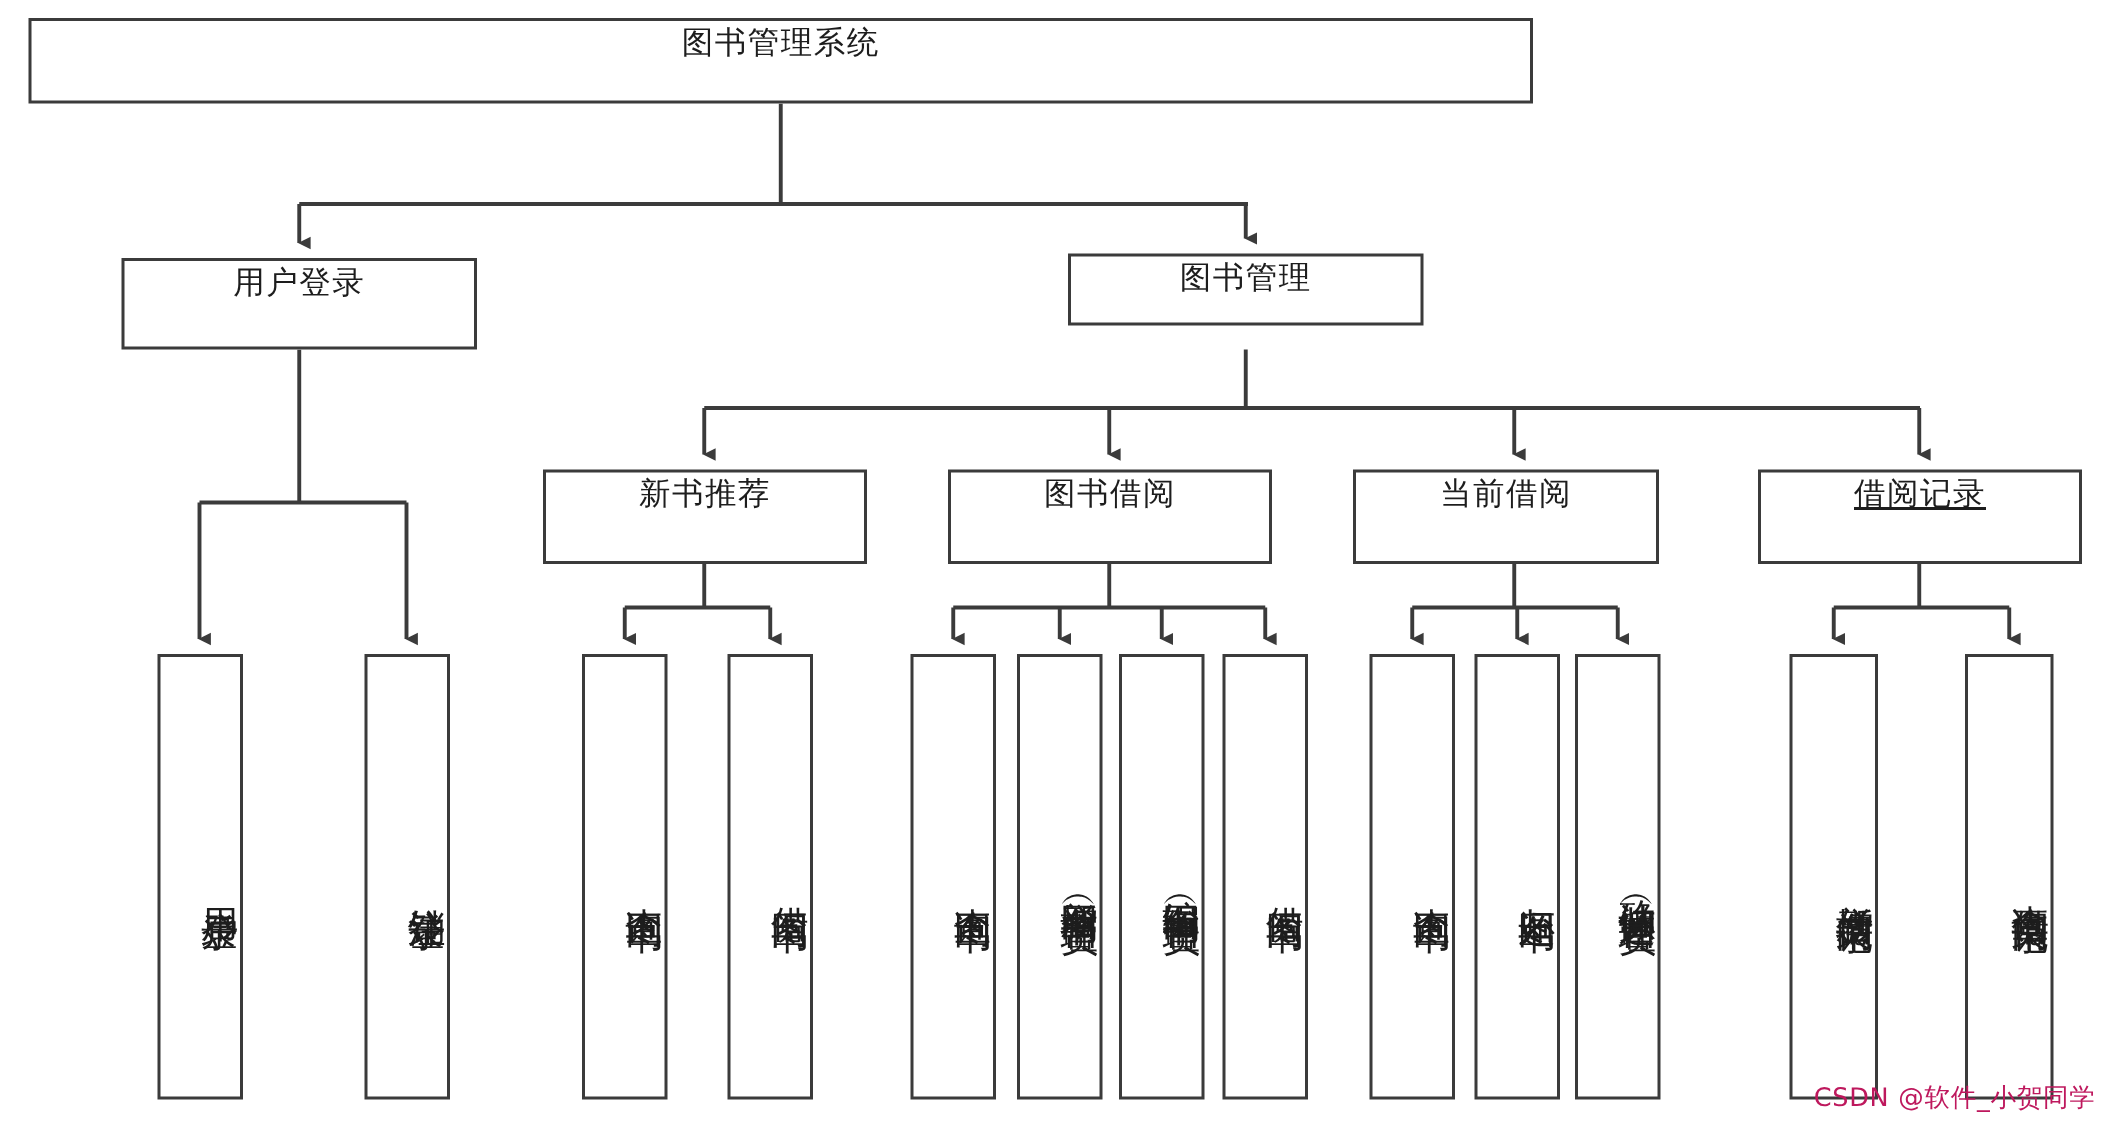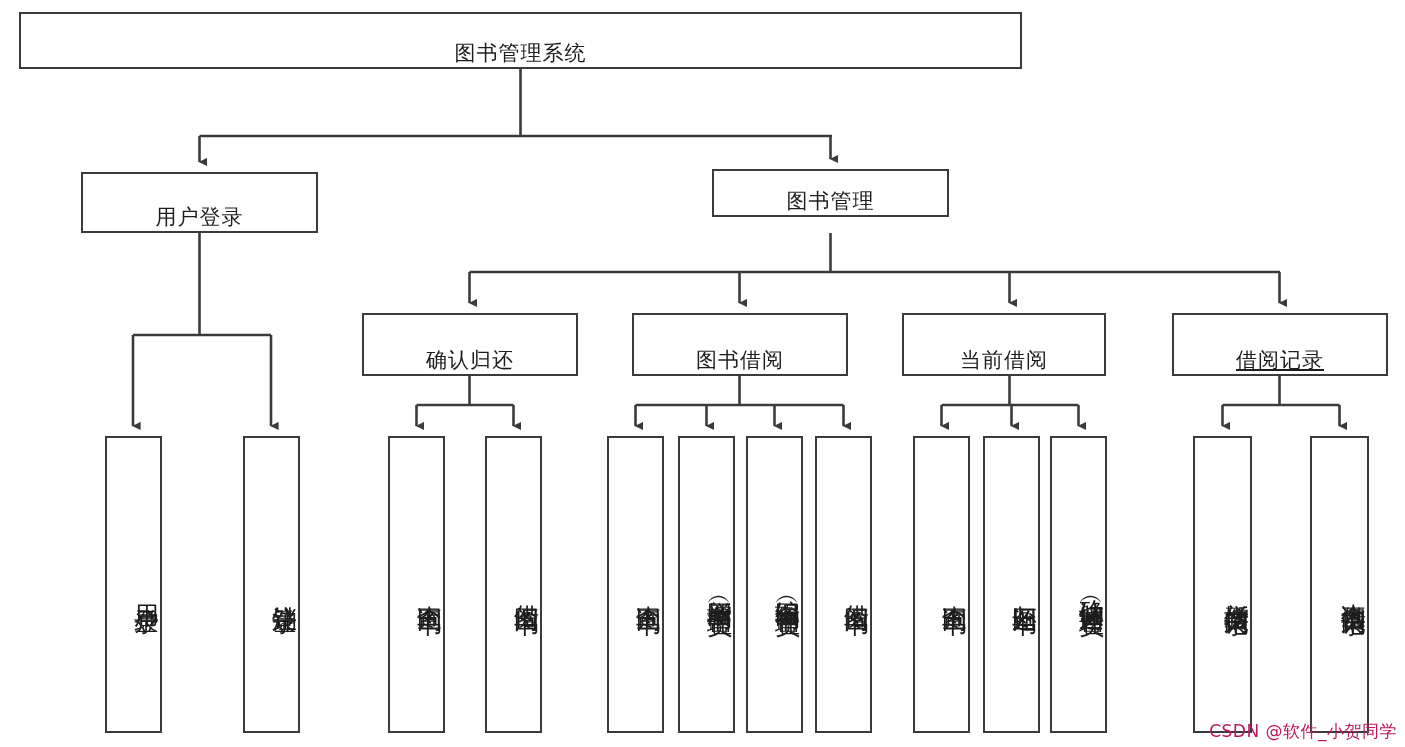--- a/index.html
+++ b/index.html
@@ -23,21 +23,21 @@
     top: 0;
     width: 1405px;
     height: 747px;
   }
   .node {
     position: absolute;
     box-sizing: border-box;
     background: #ffffff;
     border: 2px solid #3b3b3b;
     display: flex;
-    align-items: flex-end;
+    align-items: flex-start;
     justify-content: center;
     color: #1d1d1d;
     z-index: 3;
   }
   .node-h {
     font-size: 21px;
     letter-spacing: 1px;
     white-space: nowrap;
   }
   .node-v {
@@ -127,21 +127,21 @@
   </div>
 
   <div class="node node-h" style="left:81px; top:172px; width:237px; height:61px;">
     <span>用户登录</span>
   </div>
   <div class="node node-h" style="left:712px; top:169px; width:237px; height:48px;">
     <span>图书管理</span>
   </div>
 
   <div class="node node-h" style="left:362px; top:313px; width:216px; height:63px;">
-    <span>确认归还</span>
+    <span>新书推荐</span>
   </div>
   <div class="node node-h" style="left:632px; top:313px; width:216px; height:63px;">
     <span>图书借阅</span>
   </div>
   <div class="node node-h" style="left:902px; top:313px; width:204px; height:63px;">
     <span>当前借阅</span>
   </div>
   <div class="node node-h" style="left:1172px; top:313px; width:216px; height:63px;text-decoration:underline;">
     <span>借阅记录</span>
   </div>

